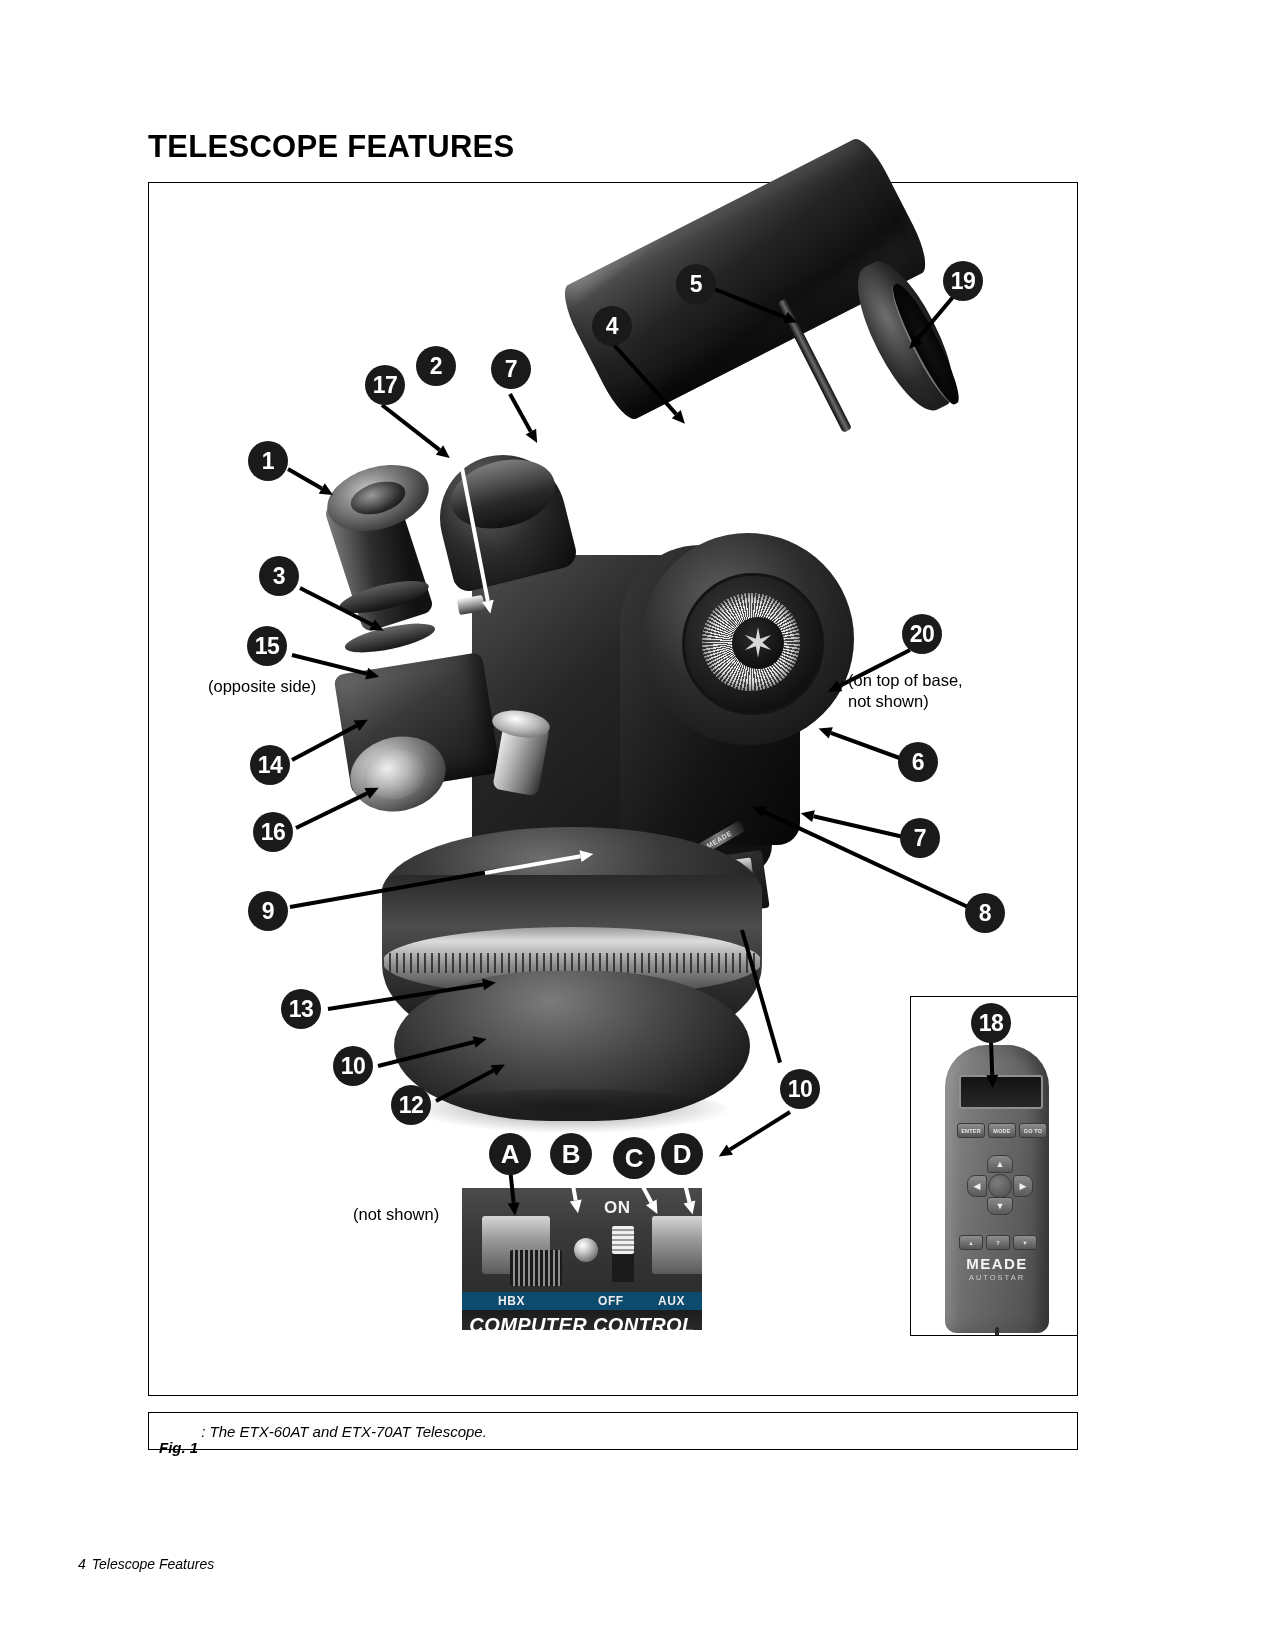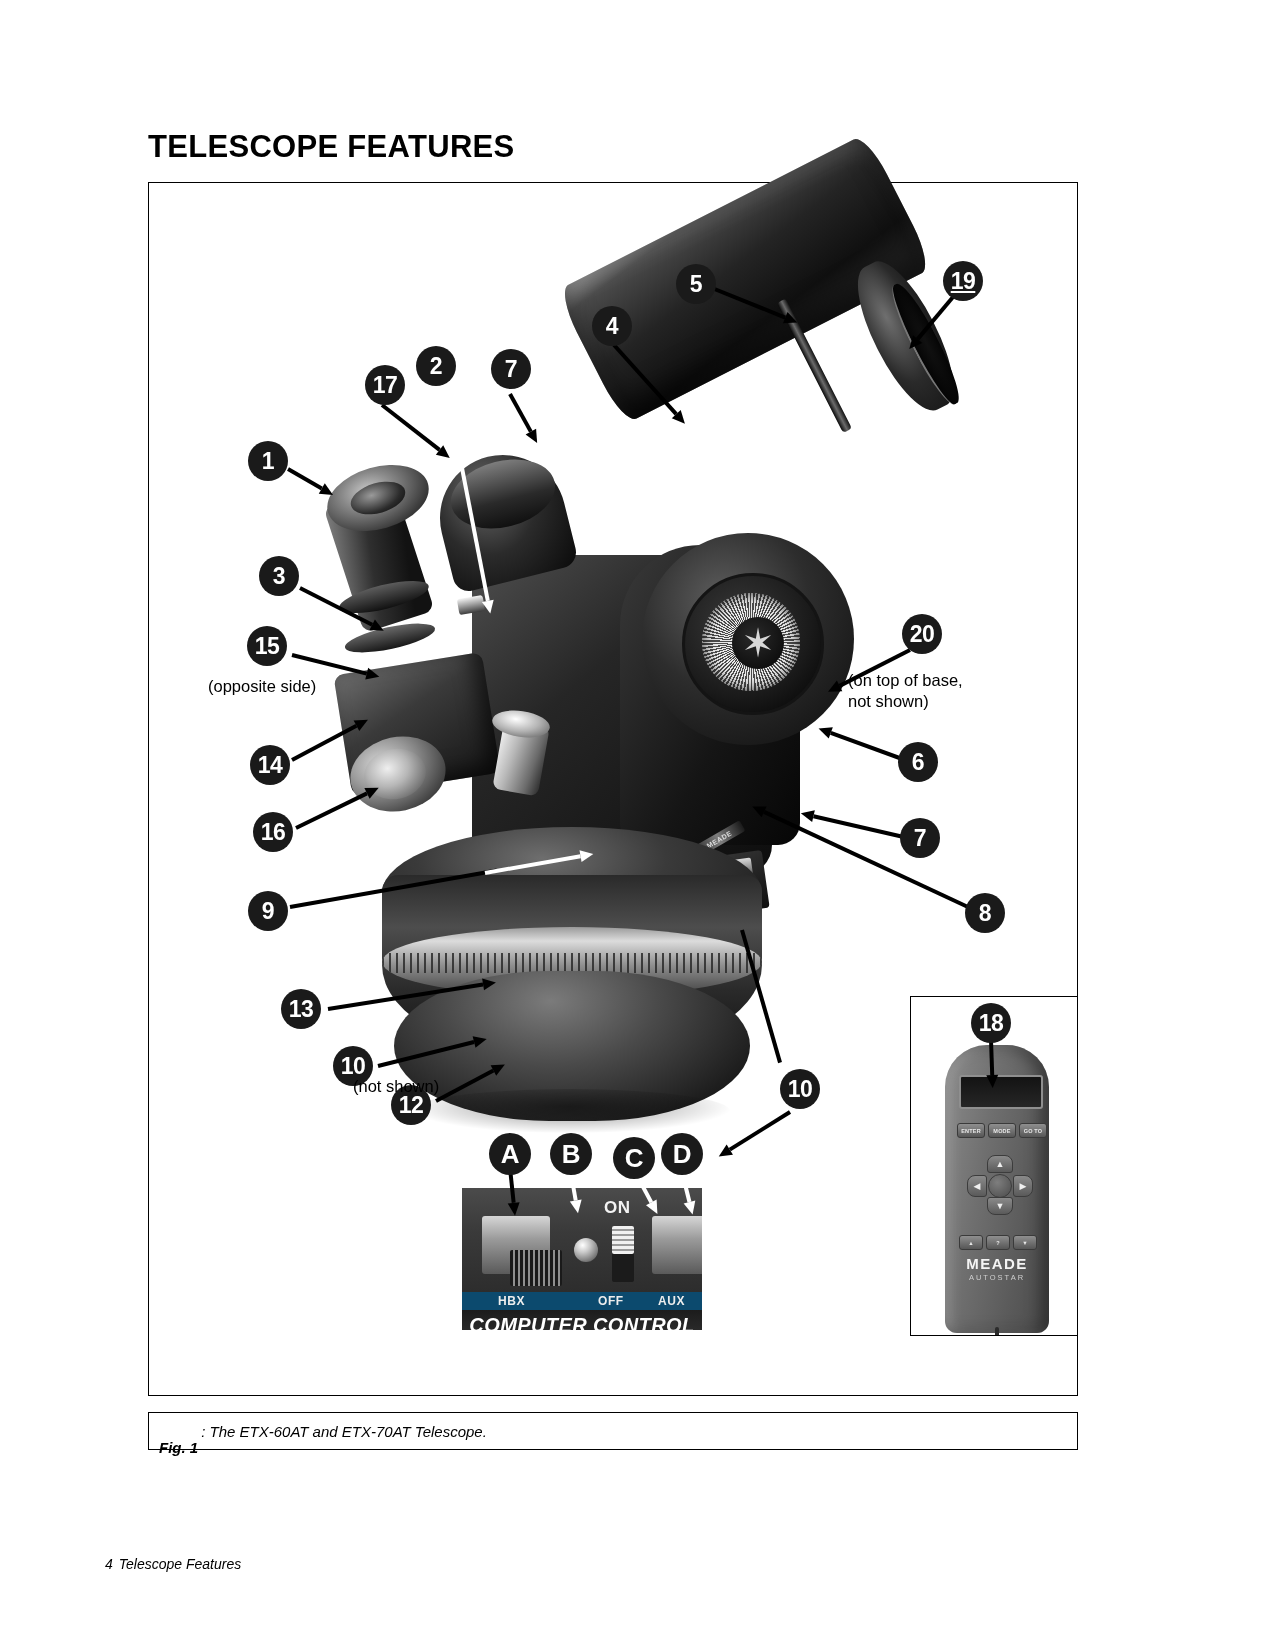--- a/index.html
+++ b/index.html
@@ -59,21 +59,20 @@
     margin-top: 32px;
   }
 
   
   #page-footer {
     position: absolute;
     left: 78px;
     top: 1556px;
     font-size: 14px;
     font-style: italic;
-    margin-left: 27px;
   }
   #page-footer .pg-num { margin-right: 6px; }
 
   
   .callout {
     position: absolute;
     background: #1a1a1a;
     color: #ffffff;
     border-radius: 50%;
     font-weight: bold;
@@ -757,31 +756,31 @@
 <div class="callout c-md" style="left:248px; top:891px;">9</div>
 <div class="callout c-md" style="left:780px; top:1069px;">10</div>
 <div class="callout c-md" style="left:333px; top:1046px;">10</div>
 <div class="callout c-md" style="left:391px; top:1085px;">12</div>
 <div class="callout c-md" style="left:281px; top:989px;">13</div>
 <div class="callout c-md" style="left:250px; top:745px;">14</div>
 <div class="callout c-md" style="left:247px; top:626px;">15</div>
 <div class="callout c-md" style="left:253px; top:812px;">16</div>
 <div class="callout c-md" style="left:341px; top:365px;margin-left:24px;">17</div>
 <div class="callout c-md" style="left:971px; top:1003px;">18</div>
-<div class="callout c-md" style="left:943px; top:261px;text-decoration:underline;">19</div>
+<div class="callout c-md" style="left:943px; top:261px;">19</div>
 <div class="callout c-md" style="left:902px; top:614px;">20</div>
 <div class="callout c-lg" style="left:489px; top:1133px;">A</div>
 <div class="callout c-lg" style="left:550px; top:1133px;">B</div>
 <div class="callout c-lg" style="left:613px; top:1137px;">C</div>
 <div class="callout c-lg" style="left:661px; top:1133px;">D</div>
 
 <div class="annot" style="left:208px; top:676px;">(opposite side)</div>
 <div class="annot" style="left:848px; top:670px;">(on top of base,
 not shown)</div>
-<div class="annot" style="left:353px; top:1076px;">(not shown)</div>
+<div class="annot" style="left:353px; top:1204px;">(not shown)</div>
 
 <div id="ctrl-photo">
   <div id="ctrl-face"></div>
   <div id="ctrl-hbx-jack">
     <div id="ctrl-hbx-pins"></div>
   </div>
   <div id="ctrl-led"></div>
   <div id="ctrl-on-label">ON</div>
   <div id="ctrl-switch-body"></div>
   <div id="ctrl-switch-lever"></div>

